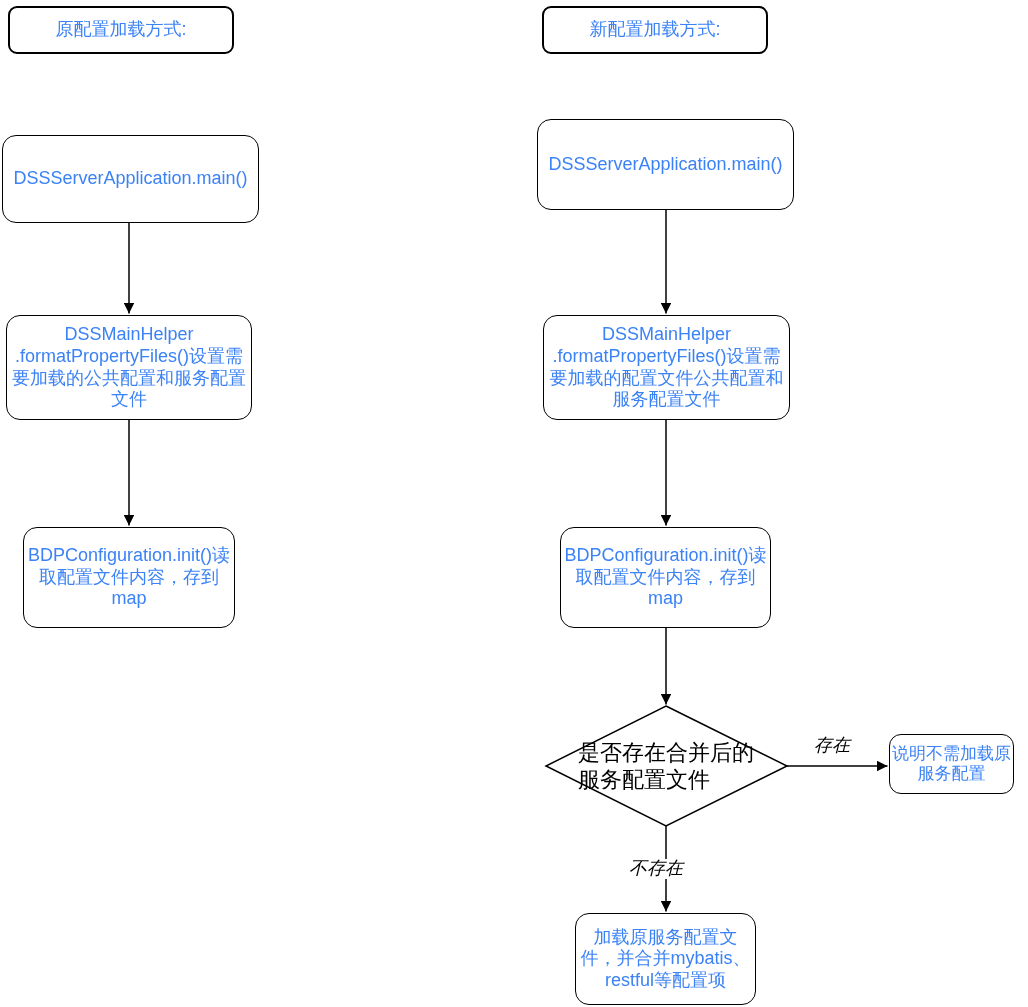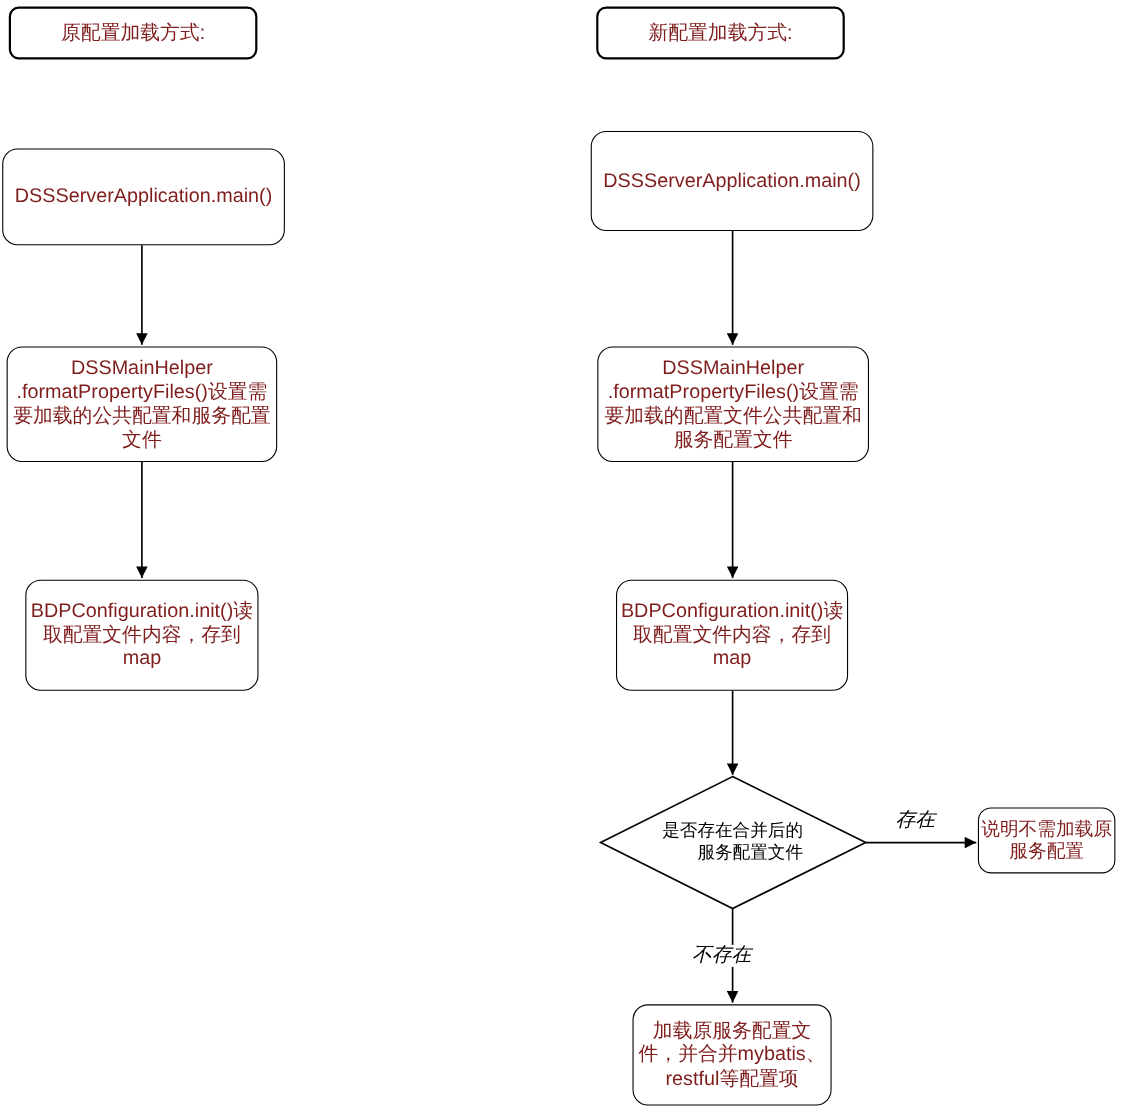--- a/index.html
+++ b/index.html
@@ -28,35 +28,35 @@
     background: #ffffff;
     border: 1.5px solid #000000;
     border-radius: 14px;
     display: flex;
     align-items: center;
     justify-content: center;
     text-align: center;
     white-space: pre-line;
     font-size: 18px;
     line-height: 1.2;
-    color: #7f1d1d;
+    color: #3b82f6;
   }
   .title-node {
     border-width: 2px;
     border-radius: 9px;
     font-size: 18px;
   }
   .decision-text {
     position: absolute;
     display: flex;
     align-items: center;
     justify-content: center;
-    text-align: right;
+    text-align: left;
     white-space: pre-line;
-    font-size: 16px;
+    font-size: 22px;
     line-height: 1.25;
     background: transparent;
     font-family: Liberation Serif, serif;
   }
   .edge-label {
     position: absolute;
     font-size: 18px;
     line-height: 1.1;
     text-align: center;
     background: #ffffff;

